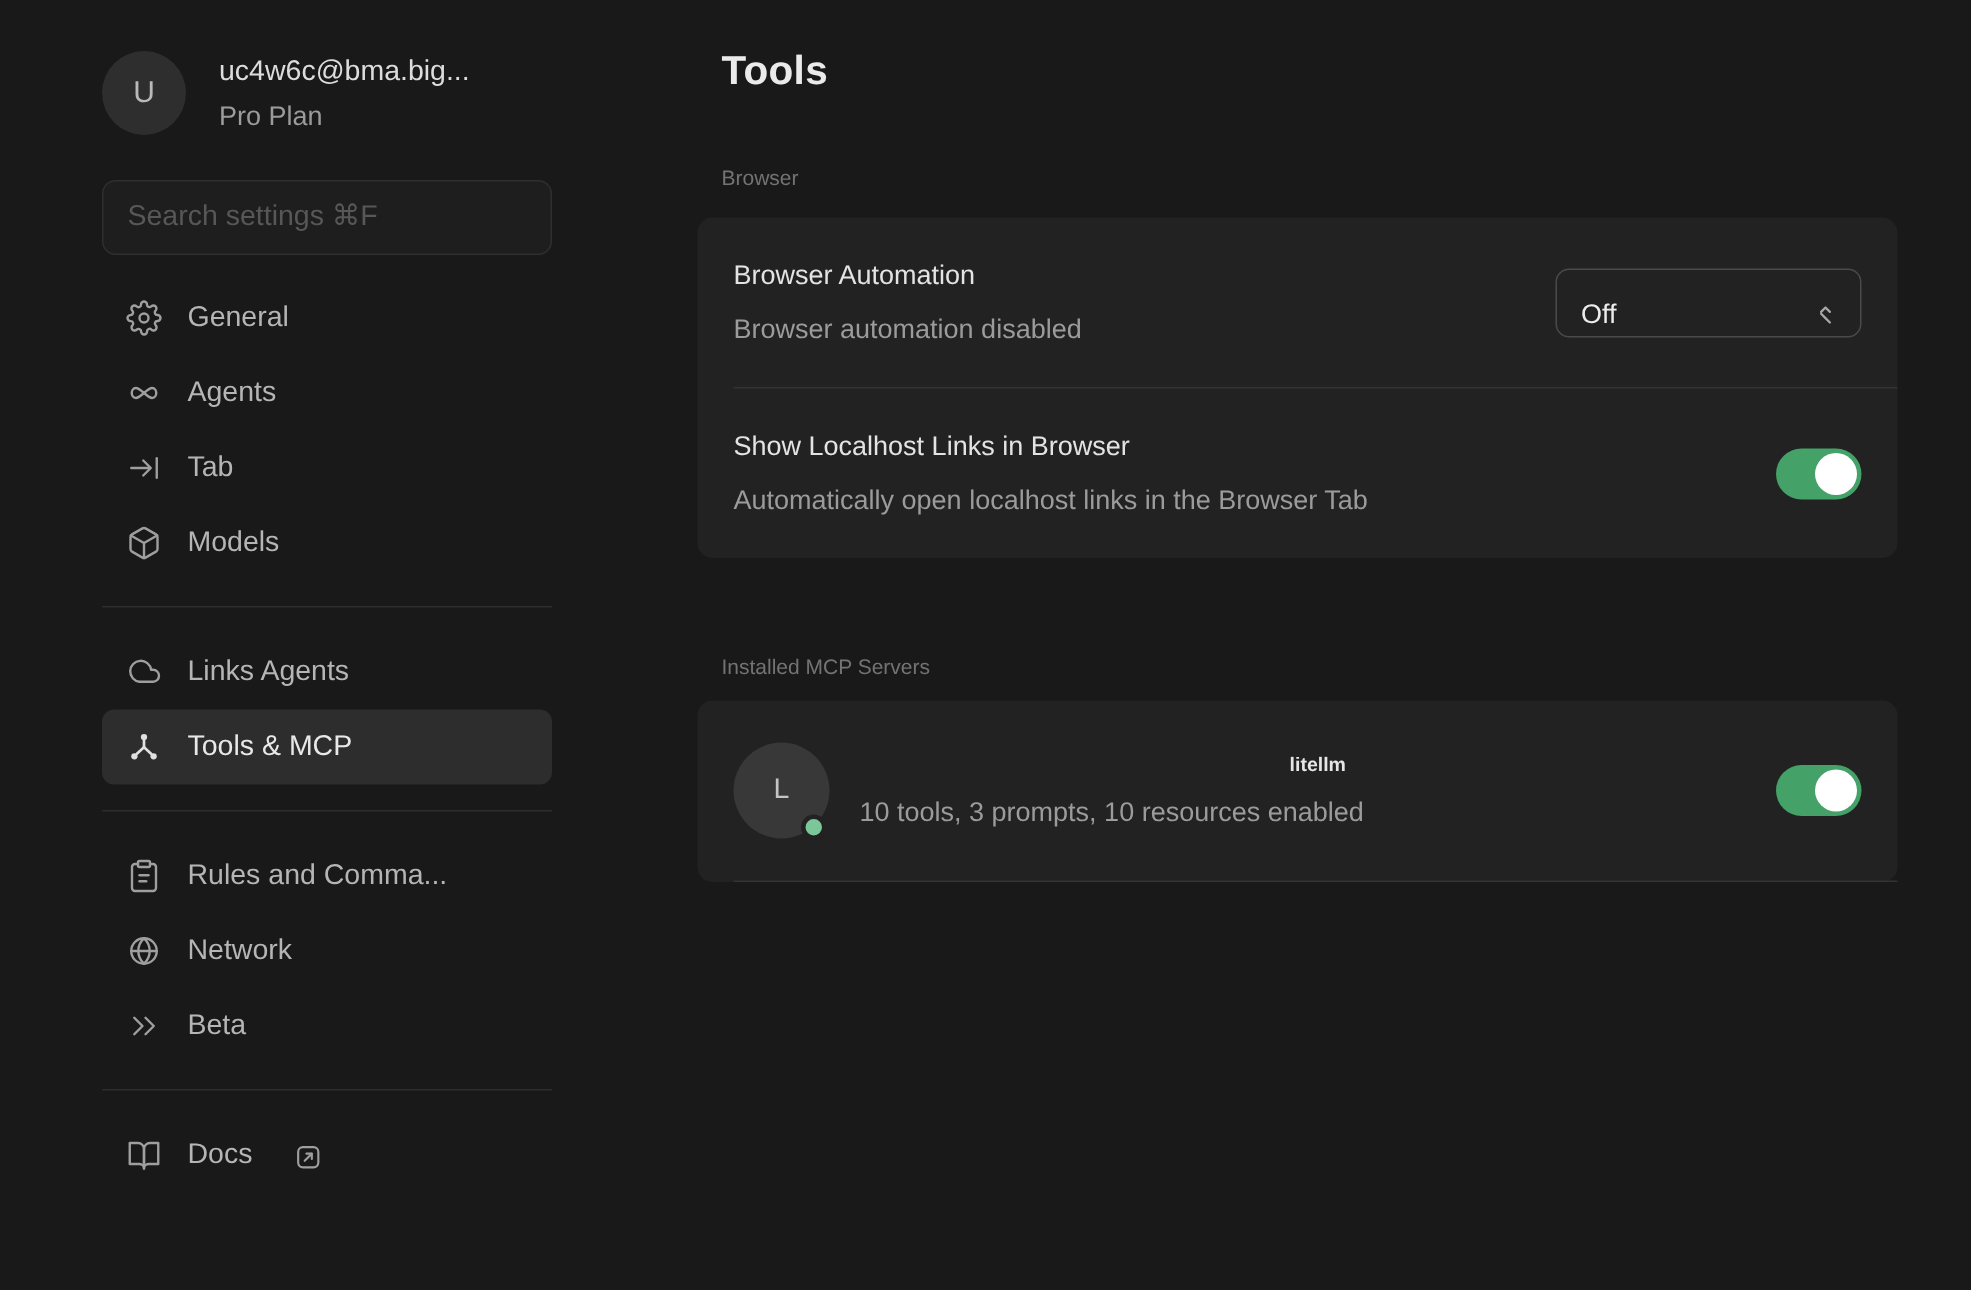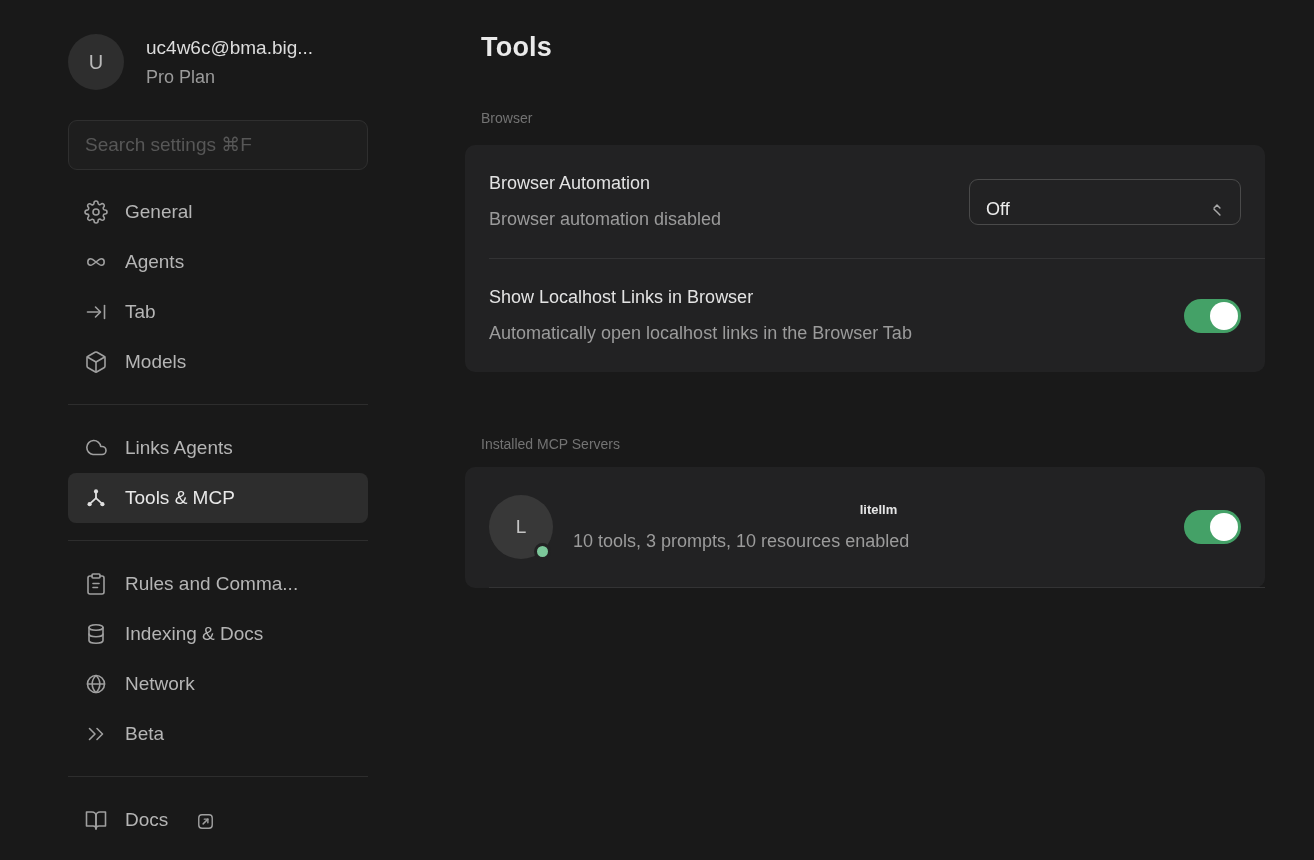--- a/index.html
+++ b/index.html
@@ -60,21 +60,21 @@
   .card-divider { height:1px; background:#333334; margin-left:24px; }
 
   .setting-row {
     display:flex; align-items:center; justify-content:space-between;
     padding:28px 24px;
   }
   .setting-title { font-size:18px; color:#e3e3e3; }
   .setting-sub { font-size:18px; color:#9b9b9b; margin-top:15px; }
 
   .select-control {
-    width:272px; height:46px; flex:none;
+    width:204px; height:46px; flex:none;
     border:1px solid #4a4a4a; border-radius:9px;
     display:flex; align-items:center; justify-content:space-between;
     padding:16px 13px 0 16px; cursor:pointer;
     font-size:18px; color:#ececec; background:transparent;
   }
   .select-control .icn { color:#a8a8a8; }
 
   .toggle {
     width:57px; height:34px; border-radius:17px;
     background:#44a167; position:relative; flex:none; cursor:pointer;
@@ -185,28 +185,20 @@
       <svg class="icn" width="24" height="24" viewBox="0 0 24 24" fill="none" stroke="currentColor" stroke-width="1.6" stroke-linecap="round" stroke-linejoin="round">
           <path d="M16 4h2a2 2 0 0 1 2 2v14a2 2 0 0 1-2 2H6a2 2 0 0 1-2-2V6a2 2 0 0 1 2-2h2"></path>
           <rect x="8" y="2" width="8" height="4" rx="1"></rect>
           <path d="M9 11.5h6"></path>
           <path d="M9 15.5h4.5"></path>
         </svg>
       <span>Rules and Comma...</span>
     </div>
     <div class="nav-item">
       <svg class="icn" width="24" height="24" viewBox="0 0 24 24" fill="none" stroke="currentColor" stroke-width="1.6" stroke-linecap="round" stroke-linejoin="round">
-          <ellipse cx="12" cy="5.5" rx="7" ry="2.8"></ellipse>
-          <path d="M5 5.5v13c0 1.55 3.13 2.8 7 2.8s7-1.25 7-2.8v-13"></path>
-          <path d="M5 12c0 1.55 3.13 2.8 7 2.8s7-1.25 7-2.8"></path>
-        </svg>
-      <span>Indexing &amp; Docs</span>
-    </div>
-    <div class="nav-item">
-      <svg class="icn" width="24" height="24" viewBox="0 0 24 24" fill="none" stroke="currentColor" stroke-width="1.6" stroke-linecap="round" stroke-linejoin="round">
           <circle cx="12" cy="12" r="8.5"></circle>
           <path d="M3.5 12h17"></path>
           <path d="M12 3.5c2.5 2.3 3.8 5.2 3.8 8.5s-1.3 6.2-3.8 8.5c-2.5-2.3-3.8-5.2-3.8-8.5s1.3-6.2 3.8-8.5z"></path>
         </svg>
       <span>Network</span>
     </div>
     <div class="nav-item">
       <svg class="icn" width="24" height="24" viewBox="0 0 24 24" fill="none" stroke="currentColor" stroke-width="1.6" stroke-linecap="round" stroke-linejoin="round">
           <path d="M5.5 6.5l5.5 5.5-5.5 5.5"></path>
           <path d="M13 6.5l5.5 5.5L13 17.5"></path>

